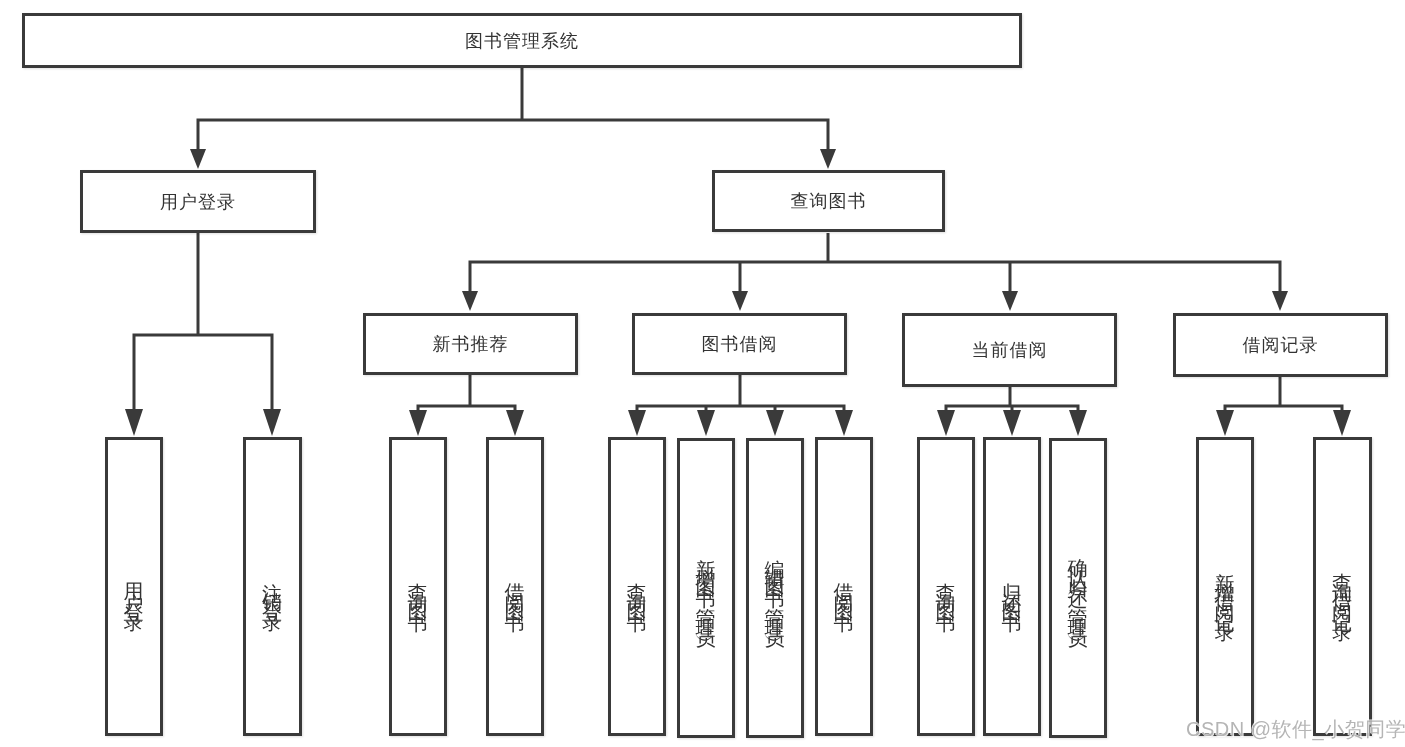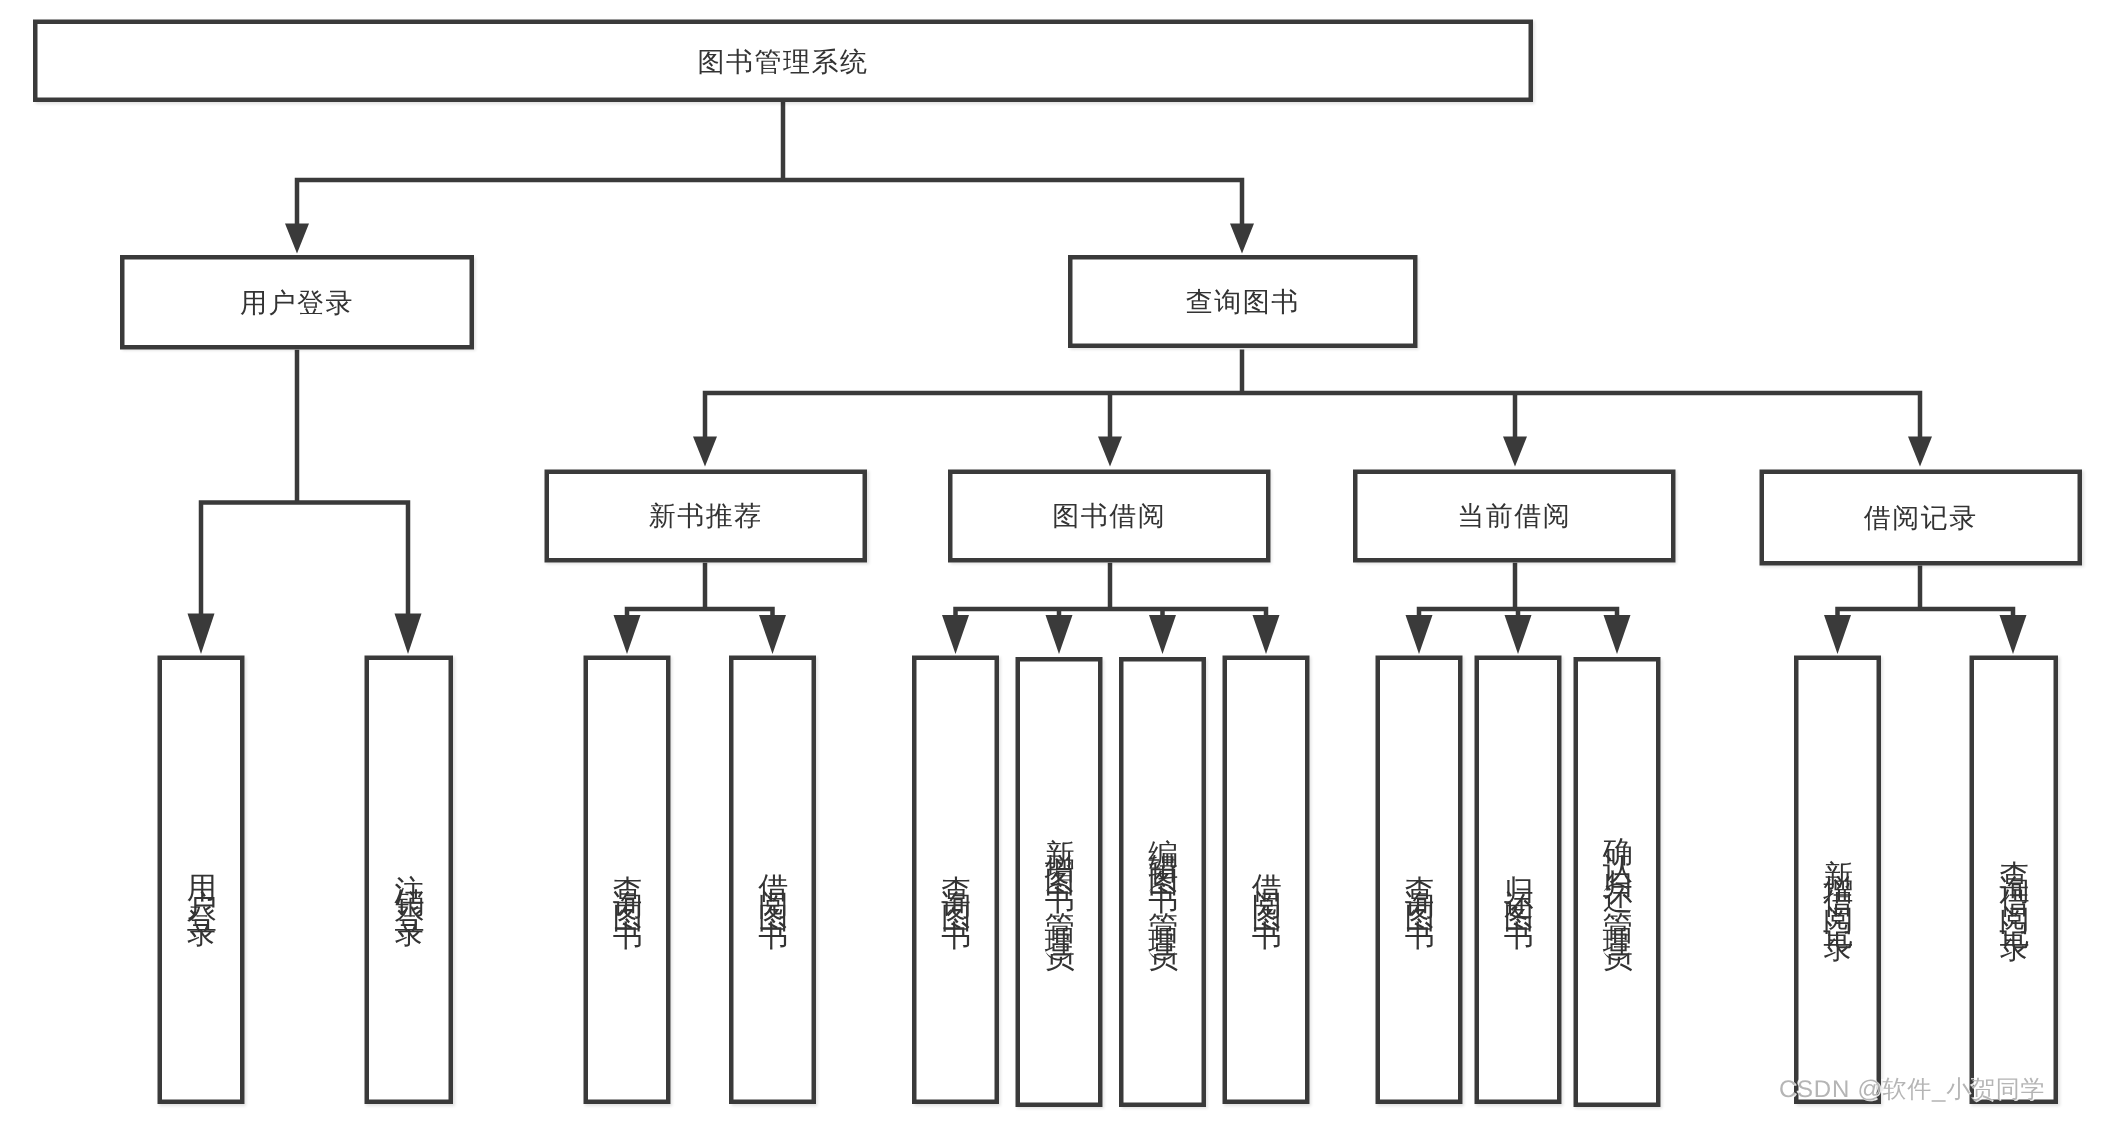--- a/index.html
+++ b/index.html
@@ -23,21 +23,21 @@
     box-shadow:1px 1px 2px rgba(0,0,0,0.12);
   }
   .node.h span { white-space:nowrap; letter-spacing:1px; }
   .node.v span {
     writing-mode:vertical-rl; text-orientation:mixed;
     font-size:20px; letter-spacing:10px; line-height:1;
     white-space:nowrap;
   }
   .watermark {
     position:absolute; left:1186px; top:716px; z-index:3;
-    font-size:16px; letter-spacing:.5px; white-space:nowrap;
+    font-size:20px; letter-spacing:.5px; white-space:nowrap;
     color:var(--watermark,#b5b5b5);
     text-shadow:1px 1px 0 rgba(255,255,255,.85), -1px -1px 0 rgba(255,255,255,.85);
   }
 </style>
 </head>
 <body>
 
 <div class="canvas">
 
   <svg class="connectors" viewBox="0 0 1405 747" xmlns="http://www.w3.org/2000/svg">
@@ -103,21 +103,21 @@
   <div class="node h" style="left:712px;top:170px;width:233px;height:62px">
     <span>查询图书</span>
   </div>
 
   <div class="node h" style="left:632px;top:313px;width:215px;height:62px">
     <span>图书借阅</span>
   </div>
   <div class="node h" style="left:363px;top:313px;width:215px;height:62px">
     <span>新书推荐</span>
   </div>
-  <div class="node h" style="left:902px;top:313px;width:215px;height:62px">
+  <div class="node h" style="left:902px;top:313px;width:215px;height:74px">
     <span>当前借阅</span>
   </div>
   <div class="node h" style="left:1173px;top:313px;width:215px;height:64px">
     <span>借阅记录</span>
   </div>
 
   <div class="node v" style="left:105px;top:437px;width:58px;height:299px">
     <span>用户登录</span>
   </div>
   <div class="node v" style="left:243px;top:437px;width:59px;height:299px">

